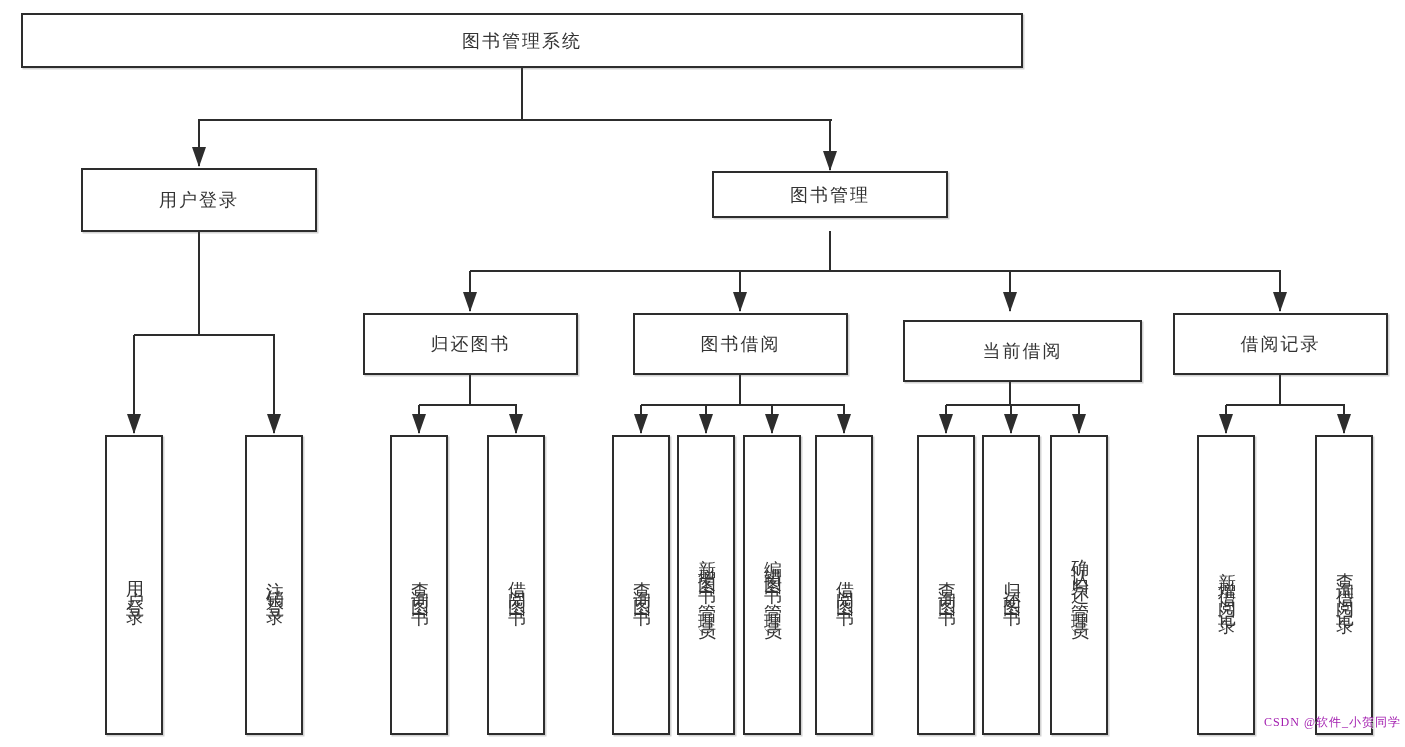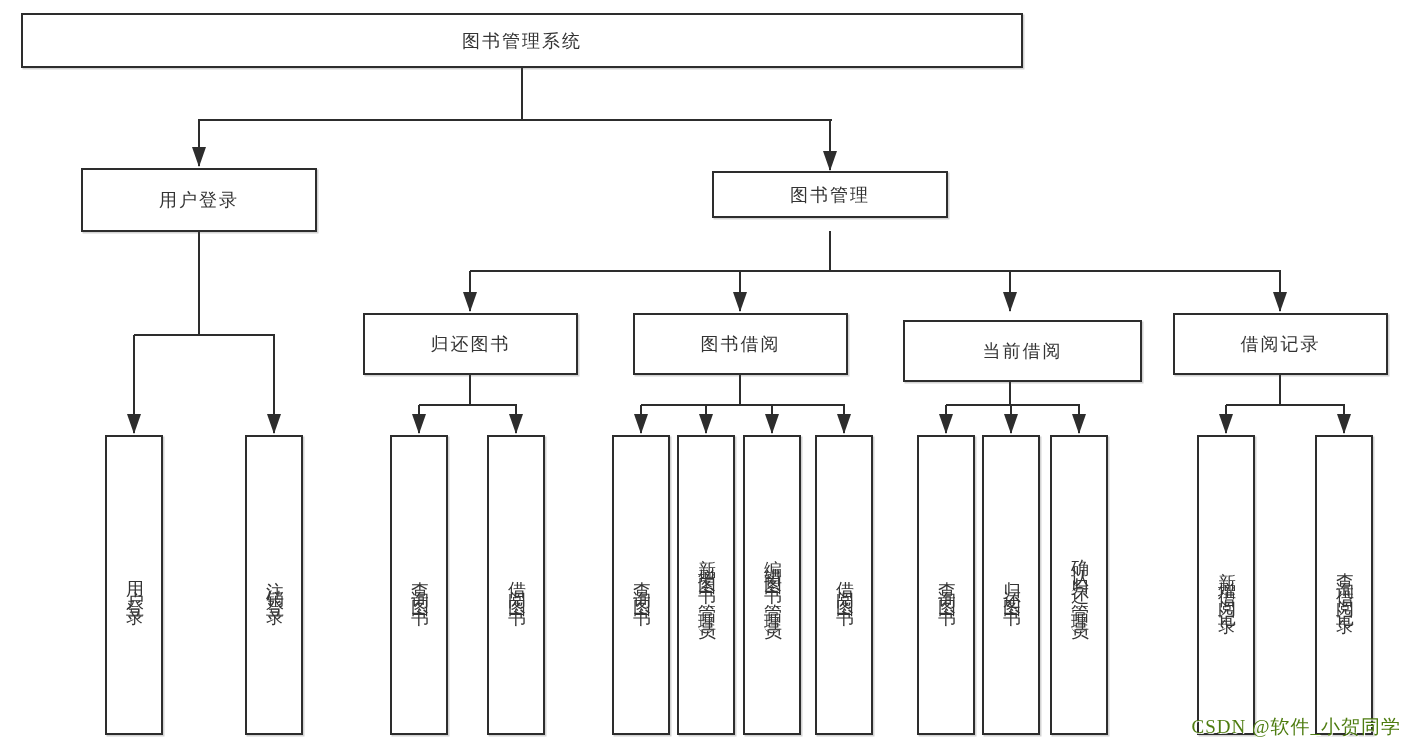--- a/index.html
+++ b/index.html
@@ -31,22 +31,22 @@
   .vbox {
     writing-mode: vertical-rl;
     font-size: 18px;
     letter-spacing: 9px;
     line-height: 1.1;
   }
   .watermark {
     position: absolute;
     right: 4px;
     top: 714px;
-    font-size: 19px;
-    color: #4d7c0f;
+    font-size: 12px;
+    color: #a21caf;
     letter-spacing: 1px;
     text-shadow: 1px 1px 0 #ffffff;
     white-space: nowrap;
   }
 </style>
 </head>
 <body>
 
 <div class="stage">
 

